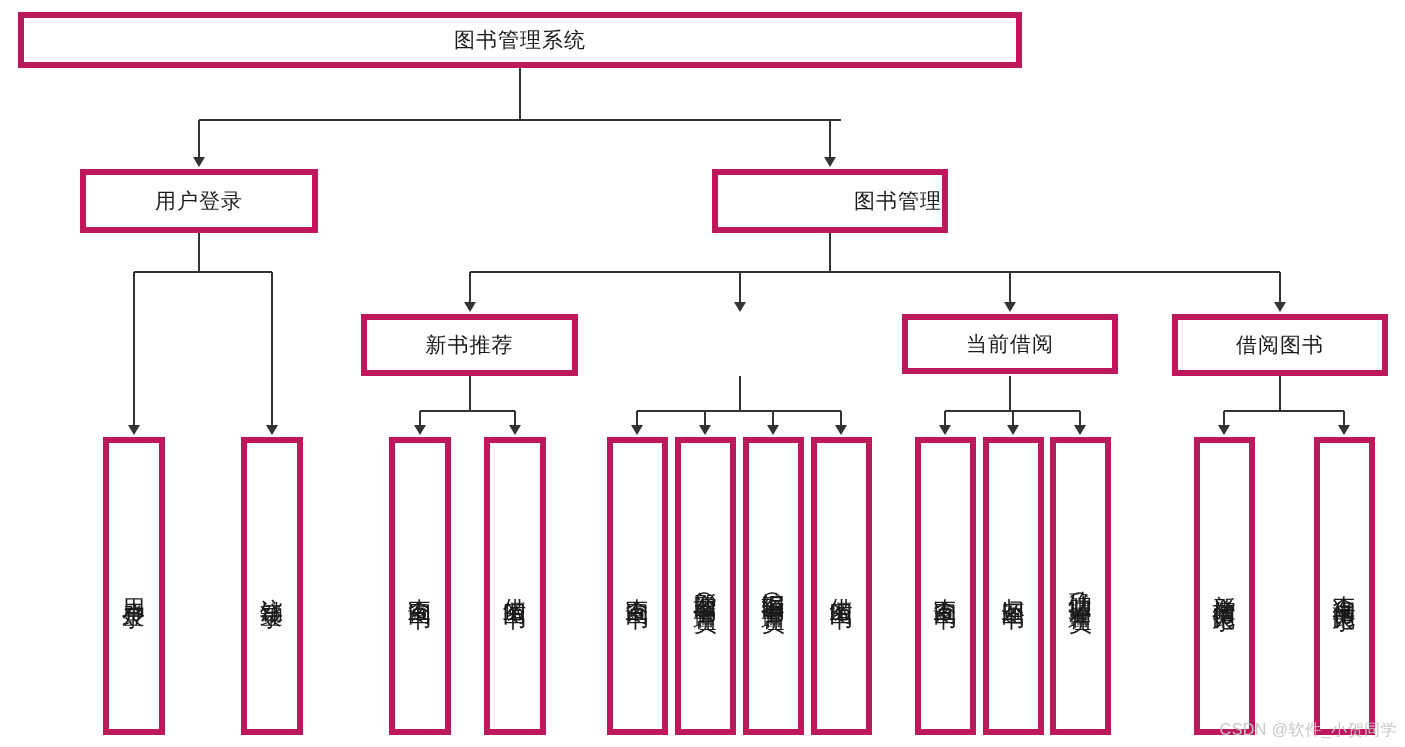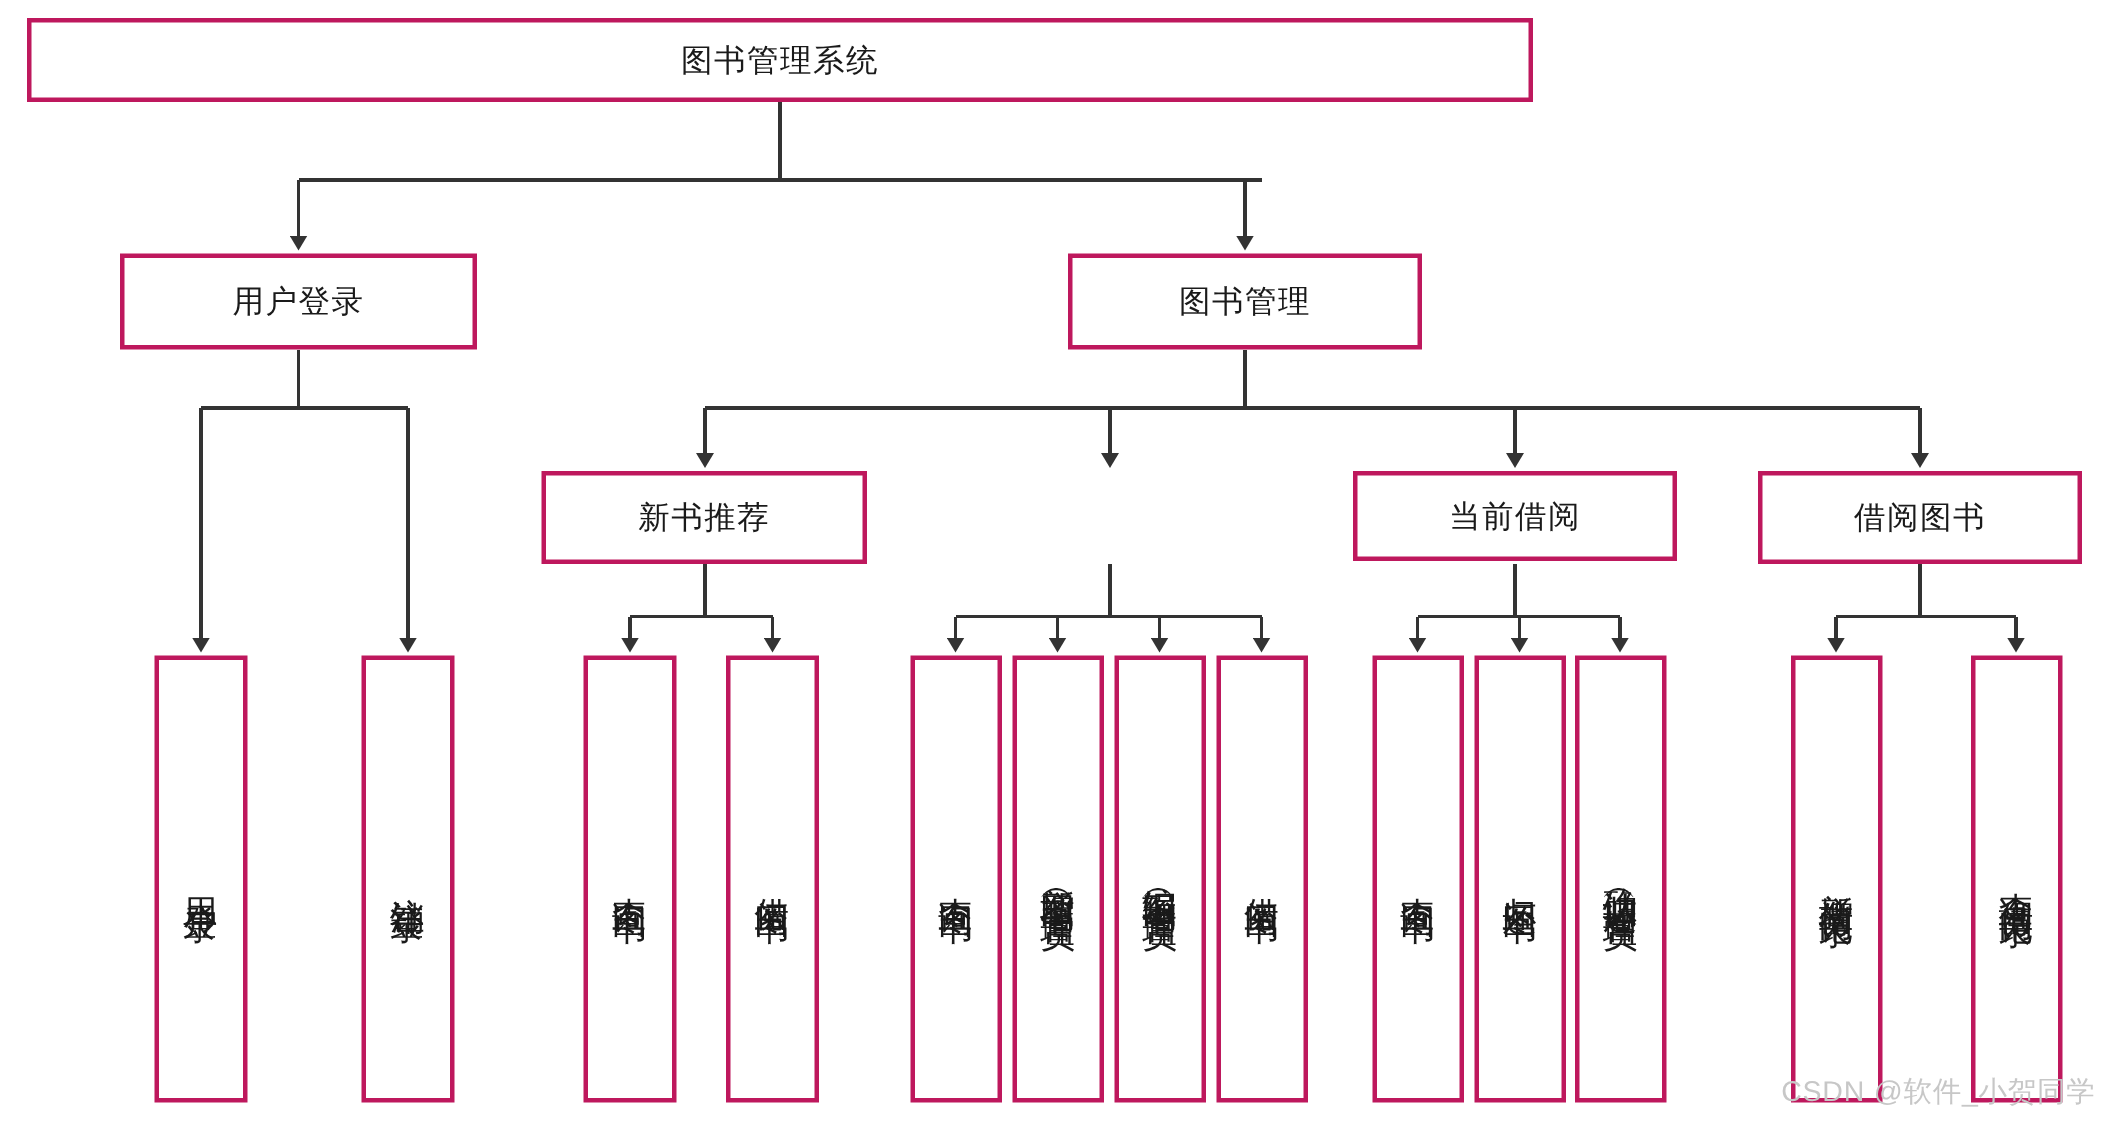--- a/index.html
+++ b/index.html
@@ -22,21 +22,21 @@
     position: absolute;
     left: 0;
     top: 0;
     width: 1405px;
     height: 747px;
     pointer-events: none;
   }
   .node {
     position: absolute;
     box-sizing: border-box;
-    border: 3px solid #be185d;
+    border: 6px solid #be185d;
     background: #ffffff;
     display: flex;
     align-items: center;
     justify-content: center;
     color: #1a1a1a;
     text-align: center;
   }
   .node.horiz {
     font-size: 21px;
     letter-spacing: 1px;
@@ -56,21 +56,21 @@
     white-space: nowrap;
   }
   .node .nlabel {
     display: block;
     white-space: nowrap;
   }
   #watermark {
     position: absolute;
     right: 8px;
     bottom: 6px;
-    font-size: 19px;
+    font-size: 16px;
     color: #c7c7c7;
     letter-spacing: 0.5px;
     white-space: nowrap;
     user-select: none;
   }
 </style>
 </head>
 <body>
 
 <div id="canvas">
@@ -125,21 +125,21 @@
     </g>
   </svg>
 
   <div class="node horiz" id="node-root" style="left: 18px; top: 12px; width: 1004px; height: 56px;">
     <span class="nlabel">图书管理系统</span>
   </div>
 
   <div class="node horiz" id="node-l2-0" style="left: 80px; top: 169px; width: 238px; height: 64px;">
     <span class="nlabel">用户登录</span>
   </div>
-  <div class="node horiz" id="node-l2-1" style="left: 712px; top: 169px; width: 236px; height: 64px;">
+  <div class="node horiz" id="node-l2-1" style="left: 712px; top: 169px; width: 236px; height: 64px; justify-content: flex-end;">
     <span class="nlabel">图书管理</span>
   </div>
 
   <div class="node horiz" id="node-l3-0" style="left: 361px; top: 314px; width: 217px; height: 62px; text-align: center;">
     <span class="nlabel">新书推荐</span>
   </div>
   <div class="node horiz" id="node-l3-2" style="left: 902px; top: 314px; width: 216px; height: 60px;">
     <span class="nlabel">当前借阅</span>
   </div>
   <div class="node horiz" id="node-l3-3" style="left: 1172px; top: 314px; width: 216px; height: 62px;">

